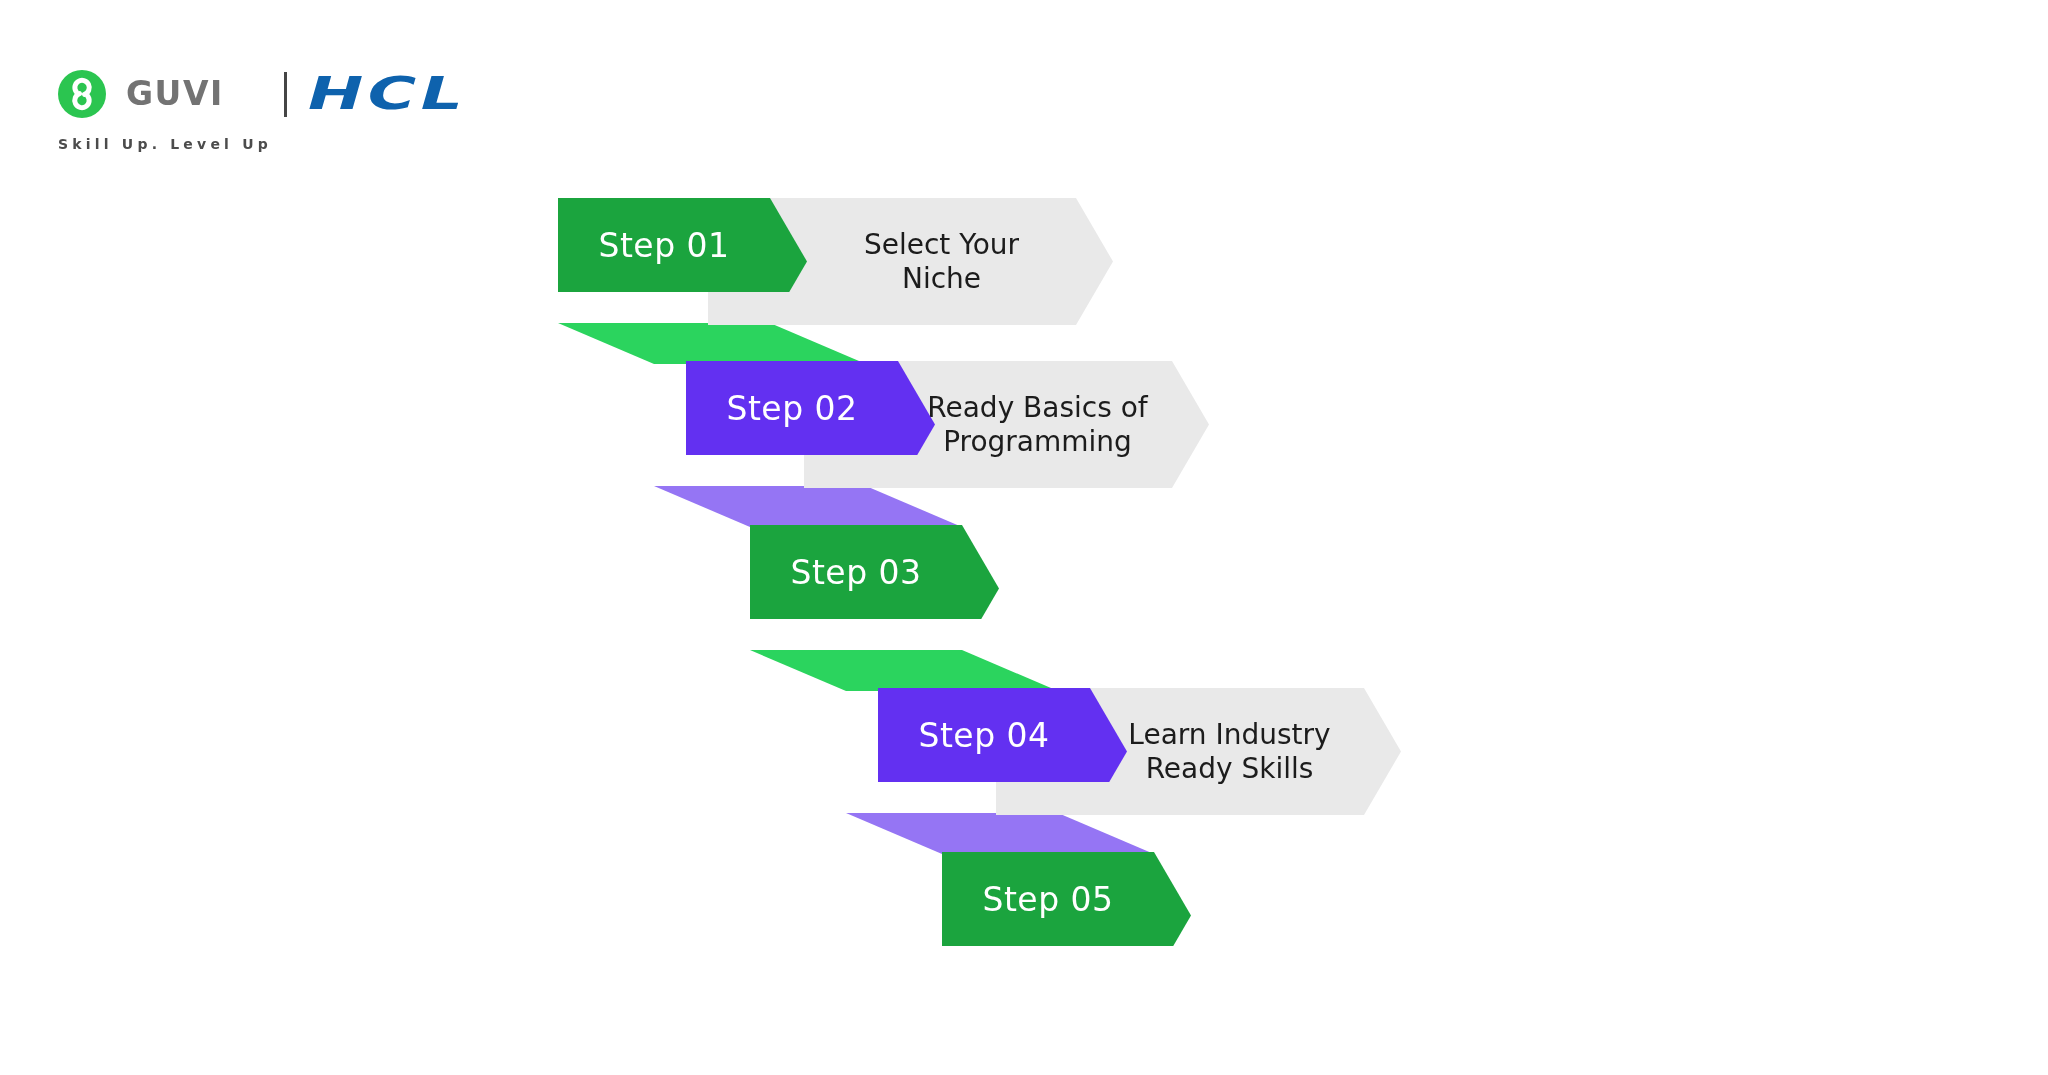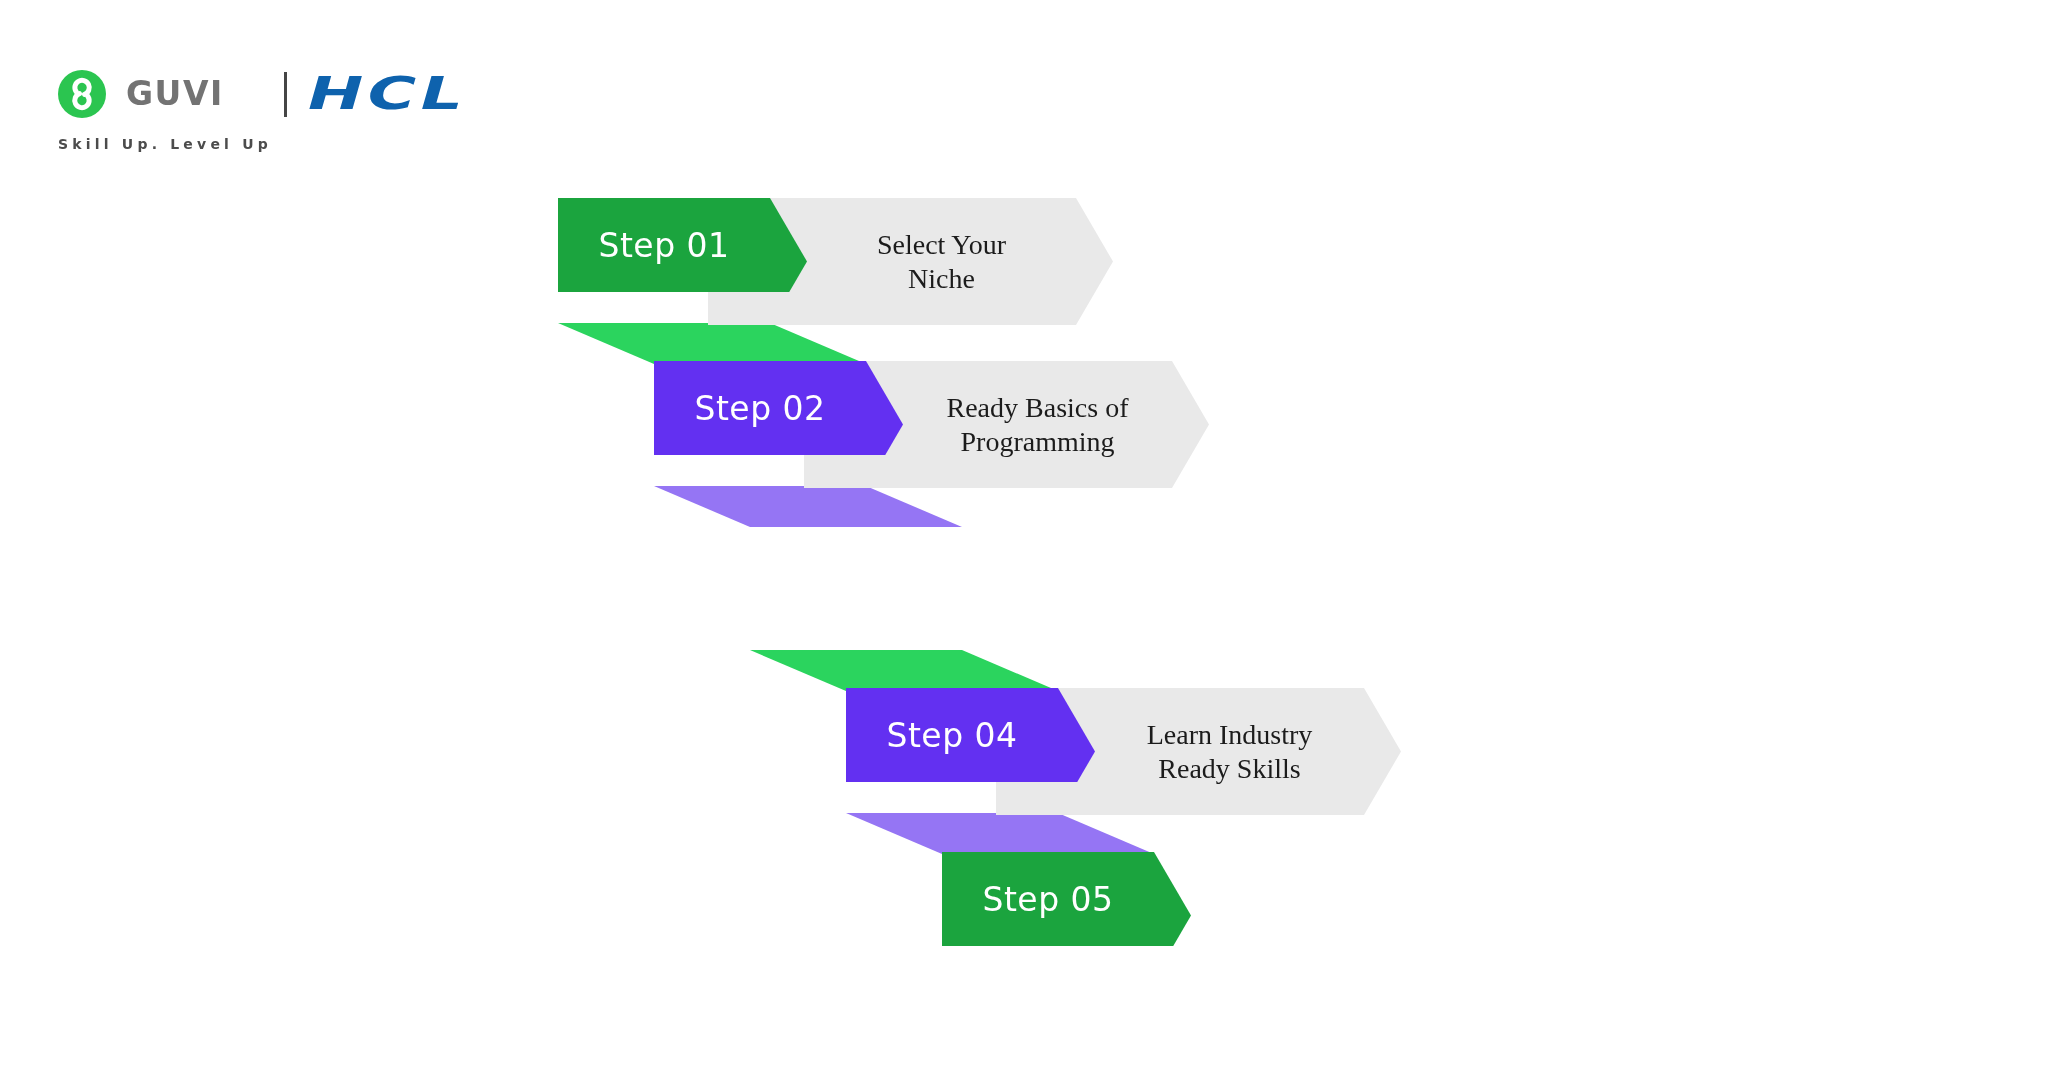--- a/index.html
+++ b/index.html
@@ -49,36 +49,35 @@
   .banner{
     position:absolute;left:150px;top:0;width:405px;height:127px;z-index:2;
     background:var(--banner-gray,#e9e9e9);
     clip-path:polygon(0 0,368px 0,405px 63.5px,368px 127px,0 127px);
     display:flex;align-items:center;justify-content:center;
     padding-left:62px;box-sizing:border-box;
   }
   .banner-text{
     text-align:center;font-size:28px;line-height:34px;font-weight:500;
     color:var(--text-dark,#1c1c1c);
-    font-family:Liberation Serif, serif;
   }
   .banner-text span{display:block;}
   .block{
     position:absolute;left:0;top:0;width:249px;height:94px;z-index:3;
     clip-path:polygon(0 0,212px 0,249px 63.5px,212px 127px,0 127px);
     display:flex;align-items:center;justify-content:center;
     padding-right:37px;box-sizing:border-box;
   }
   .step-label{
     color:#fff;font-size:33px;font-weight:500;letter-spacing:0.5px;white-space:nowrap;
   }
 
   .green  .block{background:var(--green-block,#1ba43e);}
   .green  .ribbon{background:var(--green-ribbon,#2bd45e);}
-  .purple .block{background:var(--purple-block,#6330f1);}
+  .purple .block{background:var(--purple-block,#6330f1);margin-left:32px;}
   .purple .ribbon{background:var(--purple-ribbon,#9575f4);}
 </style>
 </head>
 <body>
 
 <div class="canvas">
 
   <div class="logo-badge">
     <svg viewBox="0 0 48 48" width="48" height="48">
       <path d="M18.5 22.1A7.2 7.2 0 1 1 26.5 24.3" fill="none" stroke="#ffffff" stroke-width="5" stroke-linecap="round"></path>
@@ -111,20 +110,23 @@
         <span>Programming</span>
       </div>
     </div>
     <div class="block">
       <span class="step-label">Step 02</span>
     </div>
   </div>
 
   <div class="step s2 green">
     <div class="ribbon"></div>
+    <div class="block">
+      <span class="step-label">Step 03</span>
+    </div>
   </div>
 
   <div class="step s3 purple">
     <div class="ribbon"></div>
     <div class="banner">
       <div class="banner-text">
         <span>Learn Industry</span>
         <span>Ready Skills</span>
       </div>
     </div>

